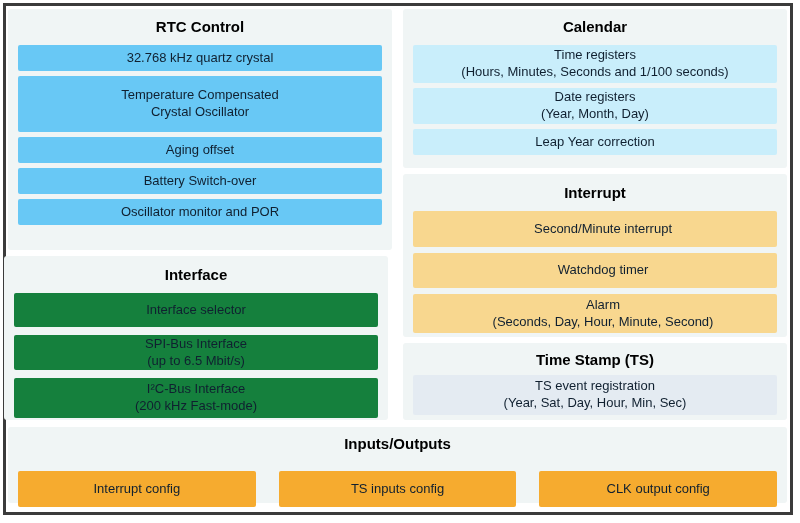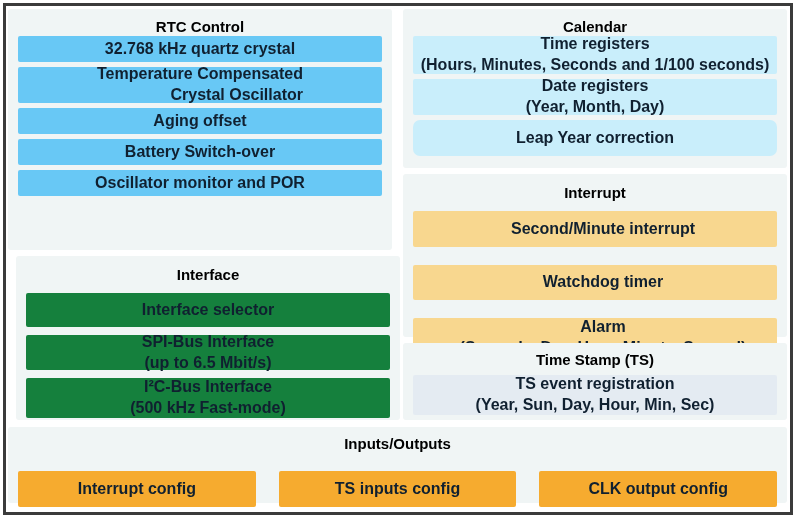--- a/index.html
+++ b/index.html
@@ -6,62 +6,62 @@
   .figure {
     position:relative; width:800px; height:523px; background:#ffffff;
     font-family:"Liberation Sans", sans-serif; overflow:hidden;
   }
   .frame {
     position:absolute; left:3px; top:3px; right:7px; bottom:8px;
     border:3px solid #3b3b3b; pointer-events:none;
   }
   .panel { position:absolute; background:#f0f5f5; border-radius:3px; }
   .p-rtc       { left:8px;   top:9px;   width:384px; height:241px; }
-  .p-interface { left:16px;   top:256px; width:384px; height:164px; }
+  .p-interface { left:4px;   top:256px; width:384px; height:164px; }
   .p-calendar  { left:403px; top:9px;   width:384px; height:159px; }
   .p-interrupt { left:403px; top:174px; width:384px; height:163px; }
   .p-timestamp { left:403px; top:343px; width:384px; height:77px;  }
   .p-io        { left:8px;   top:427px; width:779px; height:76px;  }
 
   .panel h2 {
     margin:0; padding:0; text-align:center; color:#000;
     font-size:15px; font-weight:bold; line-height:18px;
   }
-  .p-rtc h2, .p-calendar h2 { padding-top:9px; }
+  .p-rtc h2, .p-calendar h2 { padding-top:9px; padding-bottom:9px; }
   .p-interface h2, .p-interrupt h2 { padding-top:10px; padding-bottom:9px; }
   .p-timestamp h2 { padding-top:8px; padding-bottom:6px; }
   .p-io h2 { padding-top:8px; padding-bottom:8px; }
 
   .box {
     margin:0 10px 5px 10px; border-radius:2px;
     display:flex; align-items:center; justify-content:center;
     text-align:center; white-space:pre-line;
-    font-size:16px; line-height:1.3; color:#102030;font-weight:bold;
+    font-size:13px; line-height:1.3; color:#102030;
   }
   .blue   { background:#68c8f5; }
   .gray   { background:#15803d; }
   .lblue  { background:#c9eefb; }
   .peach  { background:#f8d78f; }
   .steel  { background:#e4ebf2; }
   .orange { background:#f6ab2f; }
 
   .p-rtc .box { height:26px; }
-  .p-rtc .box.tall { height:36px;text-align:right; }
+  .p-rtc .box.tall { height:56px; }
   .p-rtc .box.med  { height:36px; }
 
   .p-interface .box { margin-bottom:8px; }
   .p-interface .b1 { height:34px; }
   .p-interface .b2 { height:35px; }
   .p-interface .b3 { height:40px; }
 
   .p-calendar .b1 { height:38px; }
   .p-calendar .b2 { height:36px; }
-  .p-calendar .b3 { height:36px;border-radius:7px; }
+  .p-calendar .b3 { height:26px; }
 
-  .p-interrupt .box { margin-bottom:18px;padding-left:16px; }
+  .p-interrupt .box { margin-bottom:6px;padding-left:16px; }
   .p-interrupt .b1 { height:36px; }
   .p-interrupt .b2 { height:35px; }
   .p-interrupt .b3 { height:39px; }
 
   .p-timestamp .b1 { height:40px; }
 
   .io-row { display:flex; gap:23px; margin:10px 10px; }
   .io-row .box { flex:1; height:36px; margin:0; }
 </style>
 </head>
@@ -79,21 +79,21 @@
     <div class="box blue">Battery Switch-over</div>
     <div class="box blue">Oscillator monitor and POR</div>
   </section>
 
   <section class="panel p-interface">
     <h2>Interface</h2>
     <div class="box gray b1">Interface selector</div>
     <div class="box gray b2">SPI-Bus Interface
 (up to 6.5 Mbit/s)</div>
     <div class="box gray b3">I²C-Bus Interface
-(500 kHz Fast-mode)</div>
+(200 kHz Fast-mode)</div>
   </section>
 
   <section class="panel p-calendar">
     <h2>Calendar</h2>
     <div class="box lblue b1">Time registers
 (Hours, Minutes, Seconds and 1/100 seconds)</div>
     <div class="box lblue b2">Date registers
 (Year, Month, Day)</div>
     <div class="box lblue b3">Leap Year correction</div>
   </section>
@@ -102,21 +102,21 @@
     <h2>Interrupt</h2>
     <div class="box peach b1">Second/Minute interrupt</div>
     <div class="box peach b2">Watchdog timer</div>
     <div class="box peach b3">Alarm
 (Seconds, Day, Hour, Minute, Second)</div>
   </section>
 
   <section class="panel p-timestamp">
     <h2>Time Stamp (TS)</h2>
     <div class="box steel b1">TS event registration
-(Year, Sun, Day, Hour, Min, Sec)</div>
+(Year, Sat, Day, Hour, Min, Sec)</div>
   </section>
 
   <section class="panel p-io">
     <h2>Inputs/Outputs</h2>
     <div class="io-row">
       <div class="box orange">Interrupt config</div>
       <div class="box orange">TS inputs config</div>
       <div class="box orange">CLK output config</div>
     </div>
   </section>

